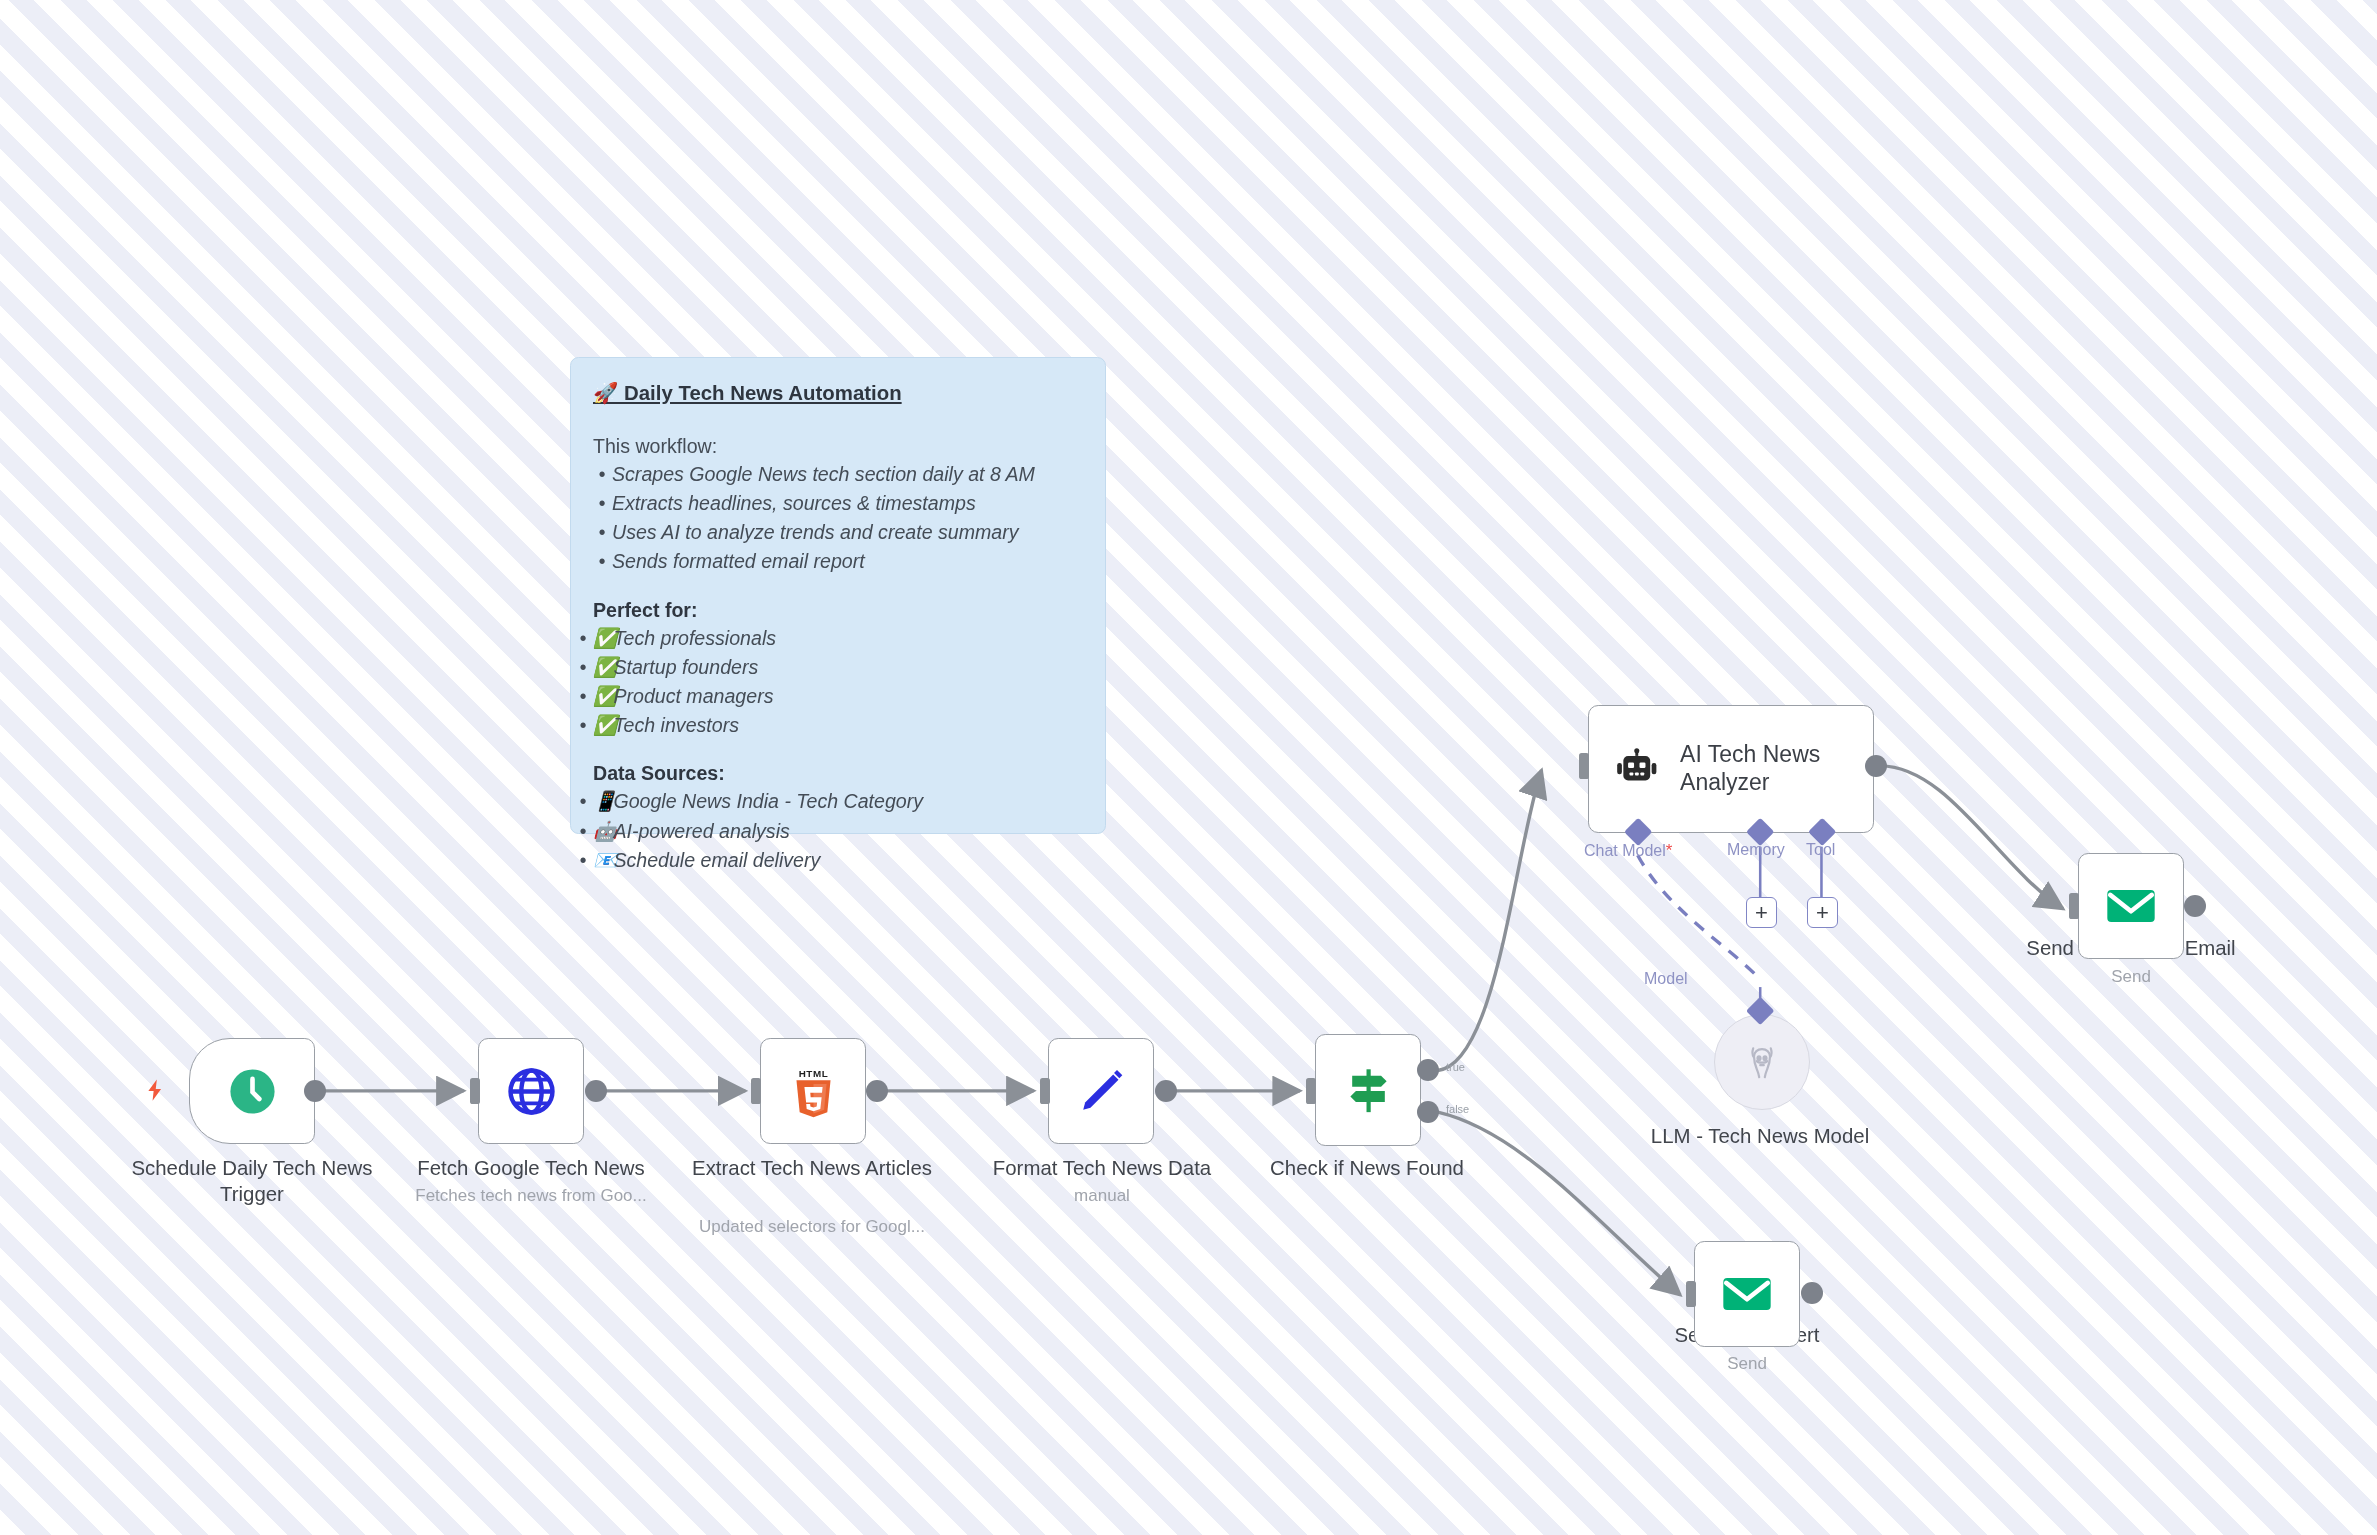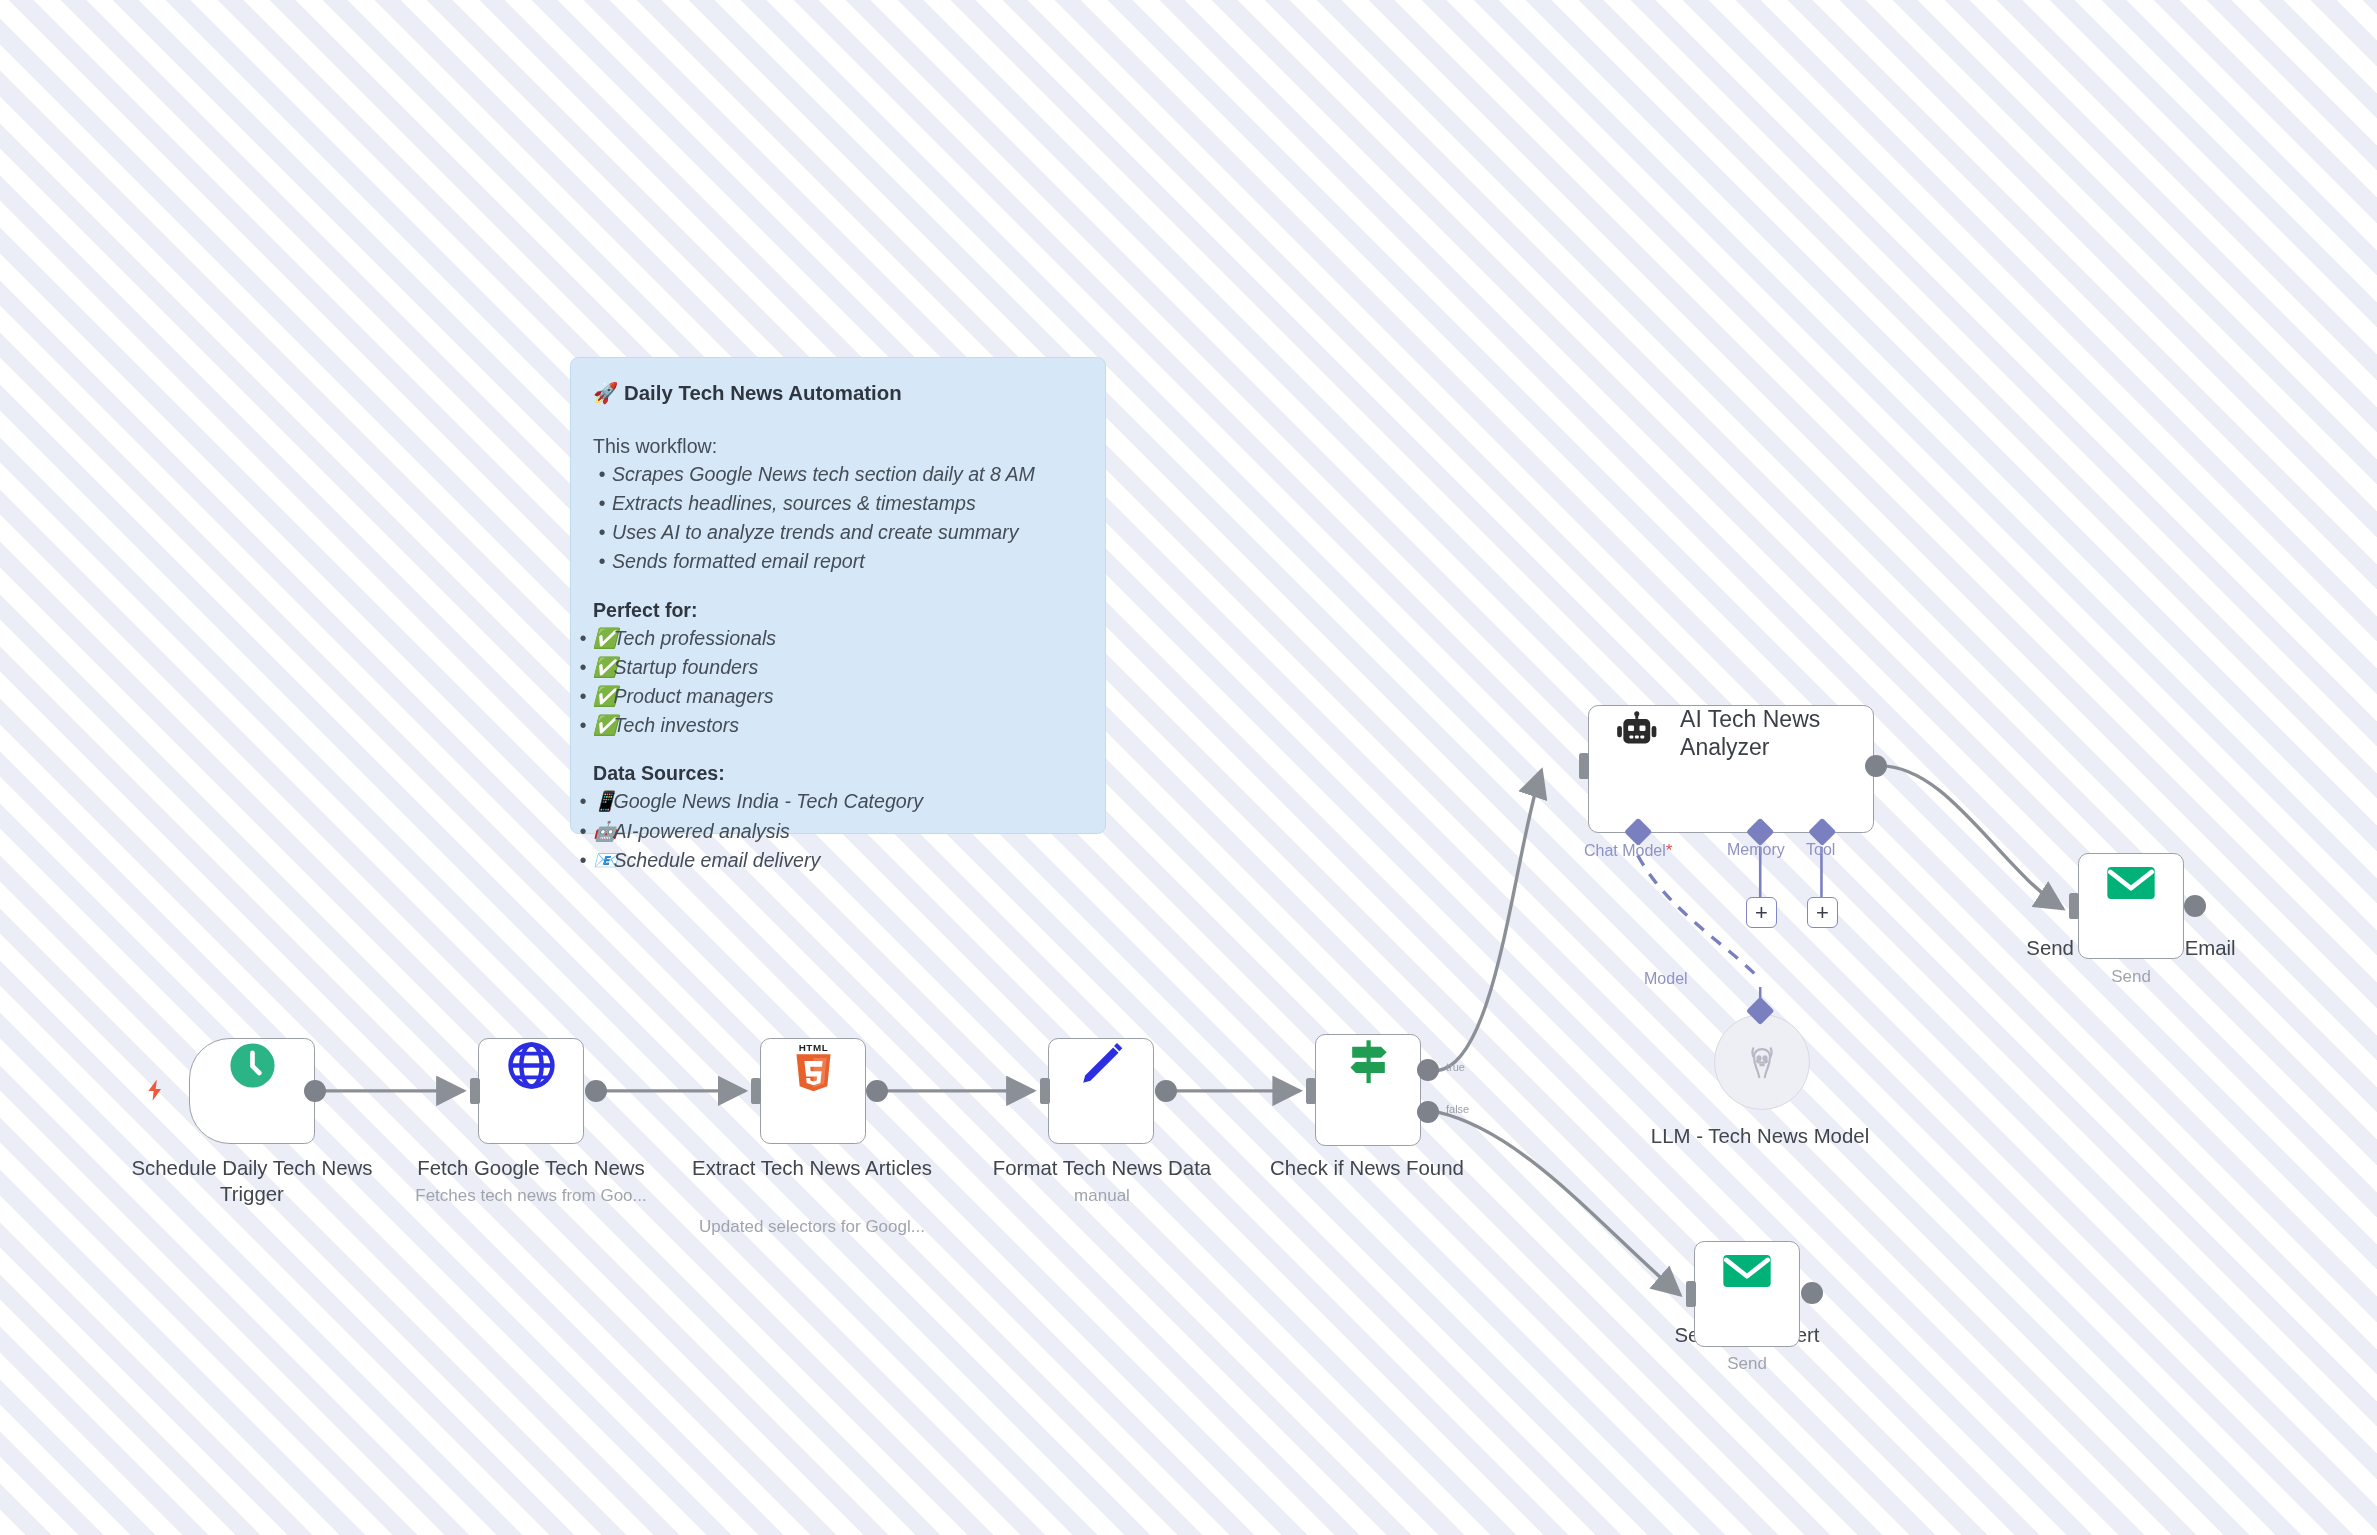--- a/index.html
+++ b/index.html
@@ -37,20 +37,21 @@
     color: #444c56;
     font-size: 19.6px;
     line-height: 1.35;
   }
   #sticky .note-title {
     font-weight: bold;
     font-size: 20.4px;
     color: #2f3640;
     margin-bottom: 25.5px;
     white-space: nowrap;
+    text-decoration: underline;
   }
   #sticky .note-head {
     font-weight: bold;
     color: #2f3640;
     margin-bottom: 1.7px;
   }
   #sticky .plain { margin-bottom: 1.7px; }
   #sticky ul {
     margin: 0 0 22px 0;
     padding-left: 19px;
@@ -69,20 +70,21 @@
   #sticky .em { display: inline-block; width: 20.4px; }
 
   
   .node {
     position: absolute;
     background: #ffffff;
     border: 1.7px solid #9a9fa6;
     border-radius: 10.2px;
     box-sizing: border-box;
     display: flex;
+    align-items: center;
     justify-content: center;
     z-index: 5;
   }
   .node.trigger {
     border-top-left-radius: 41px;
     border-bottom-left-radius: 41px;
   }
   .node.wide {
     width: 286px;
     height: 128px;

